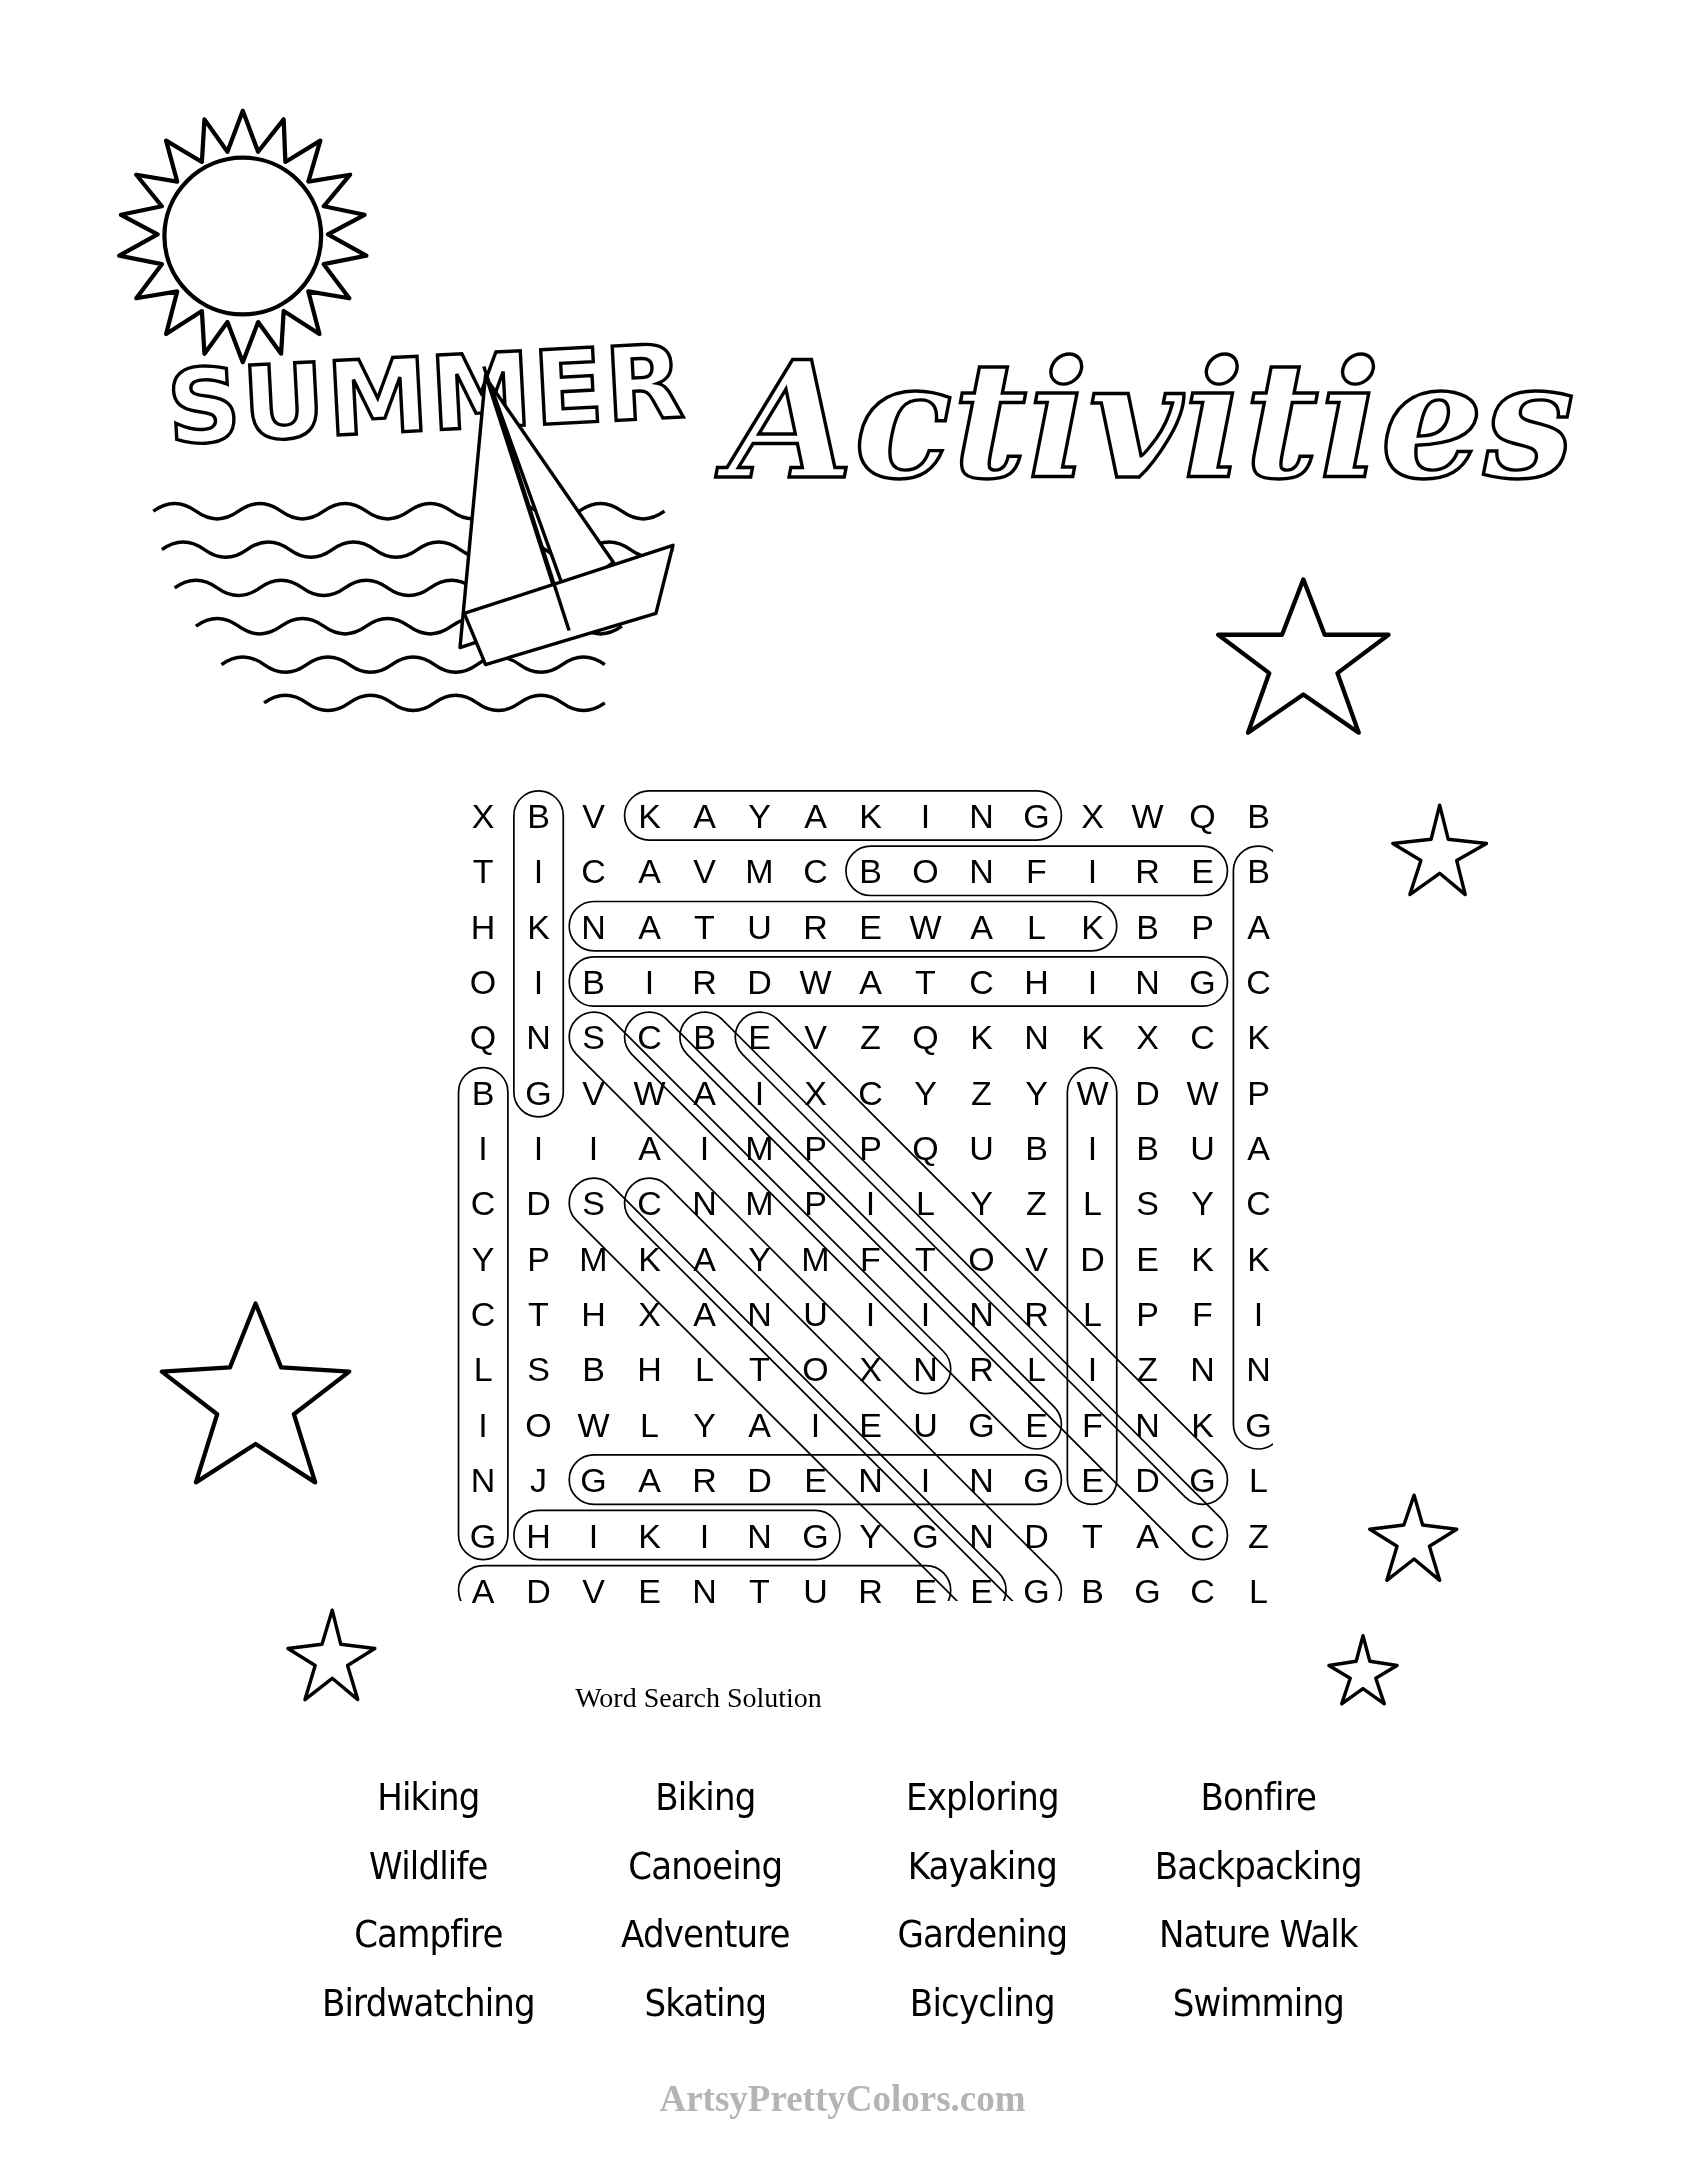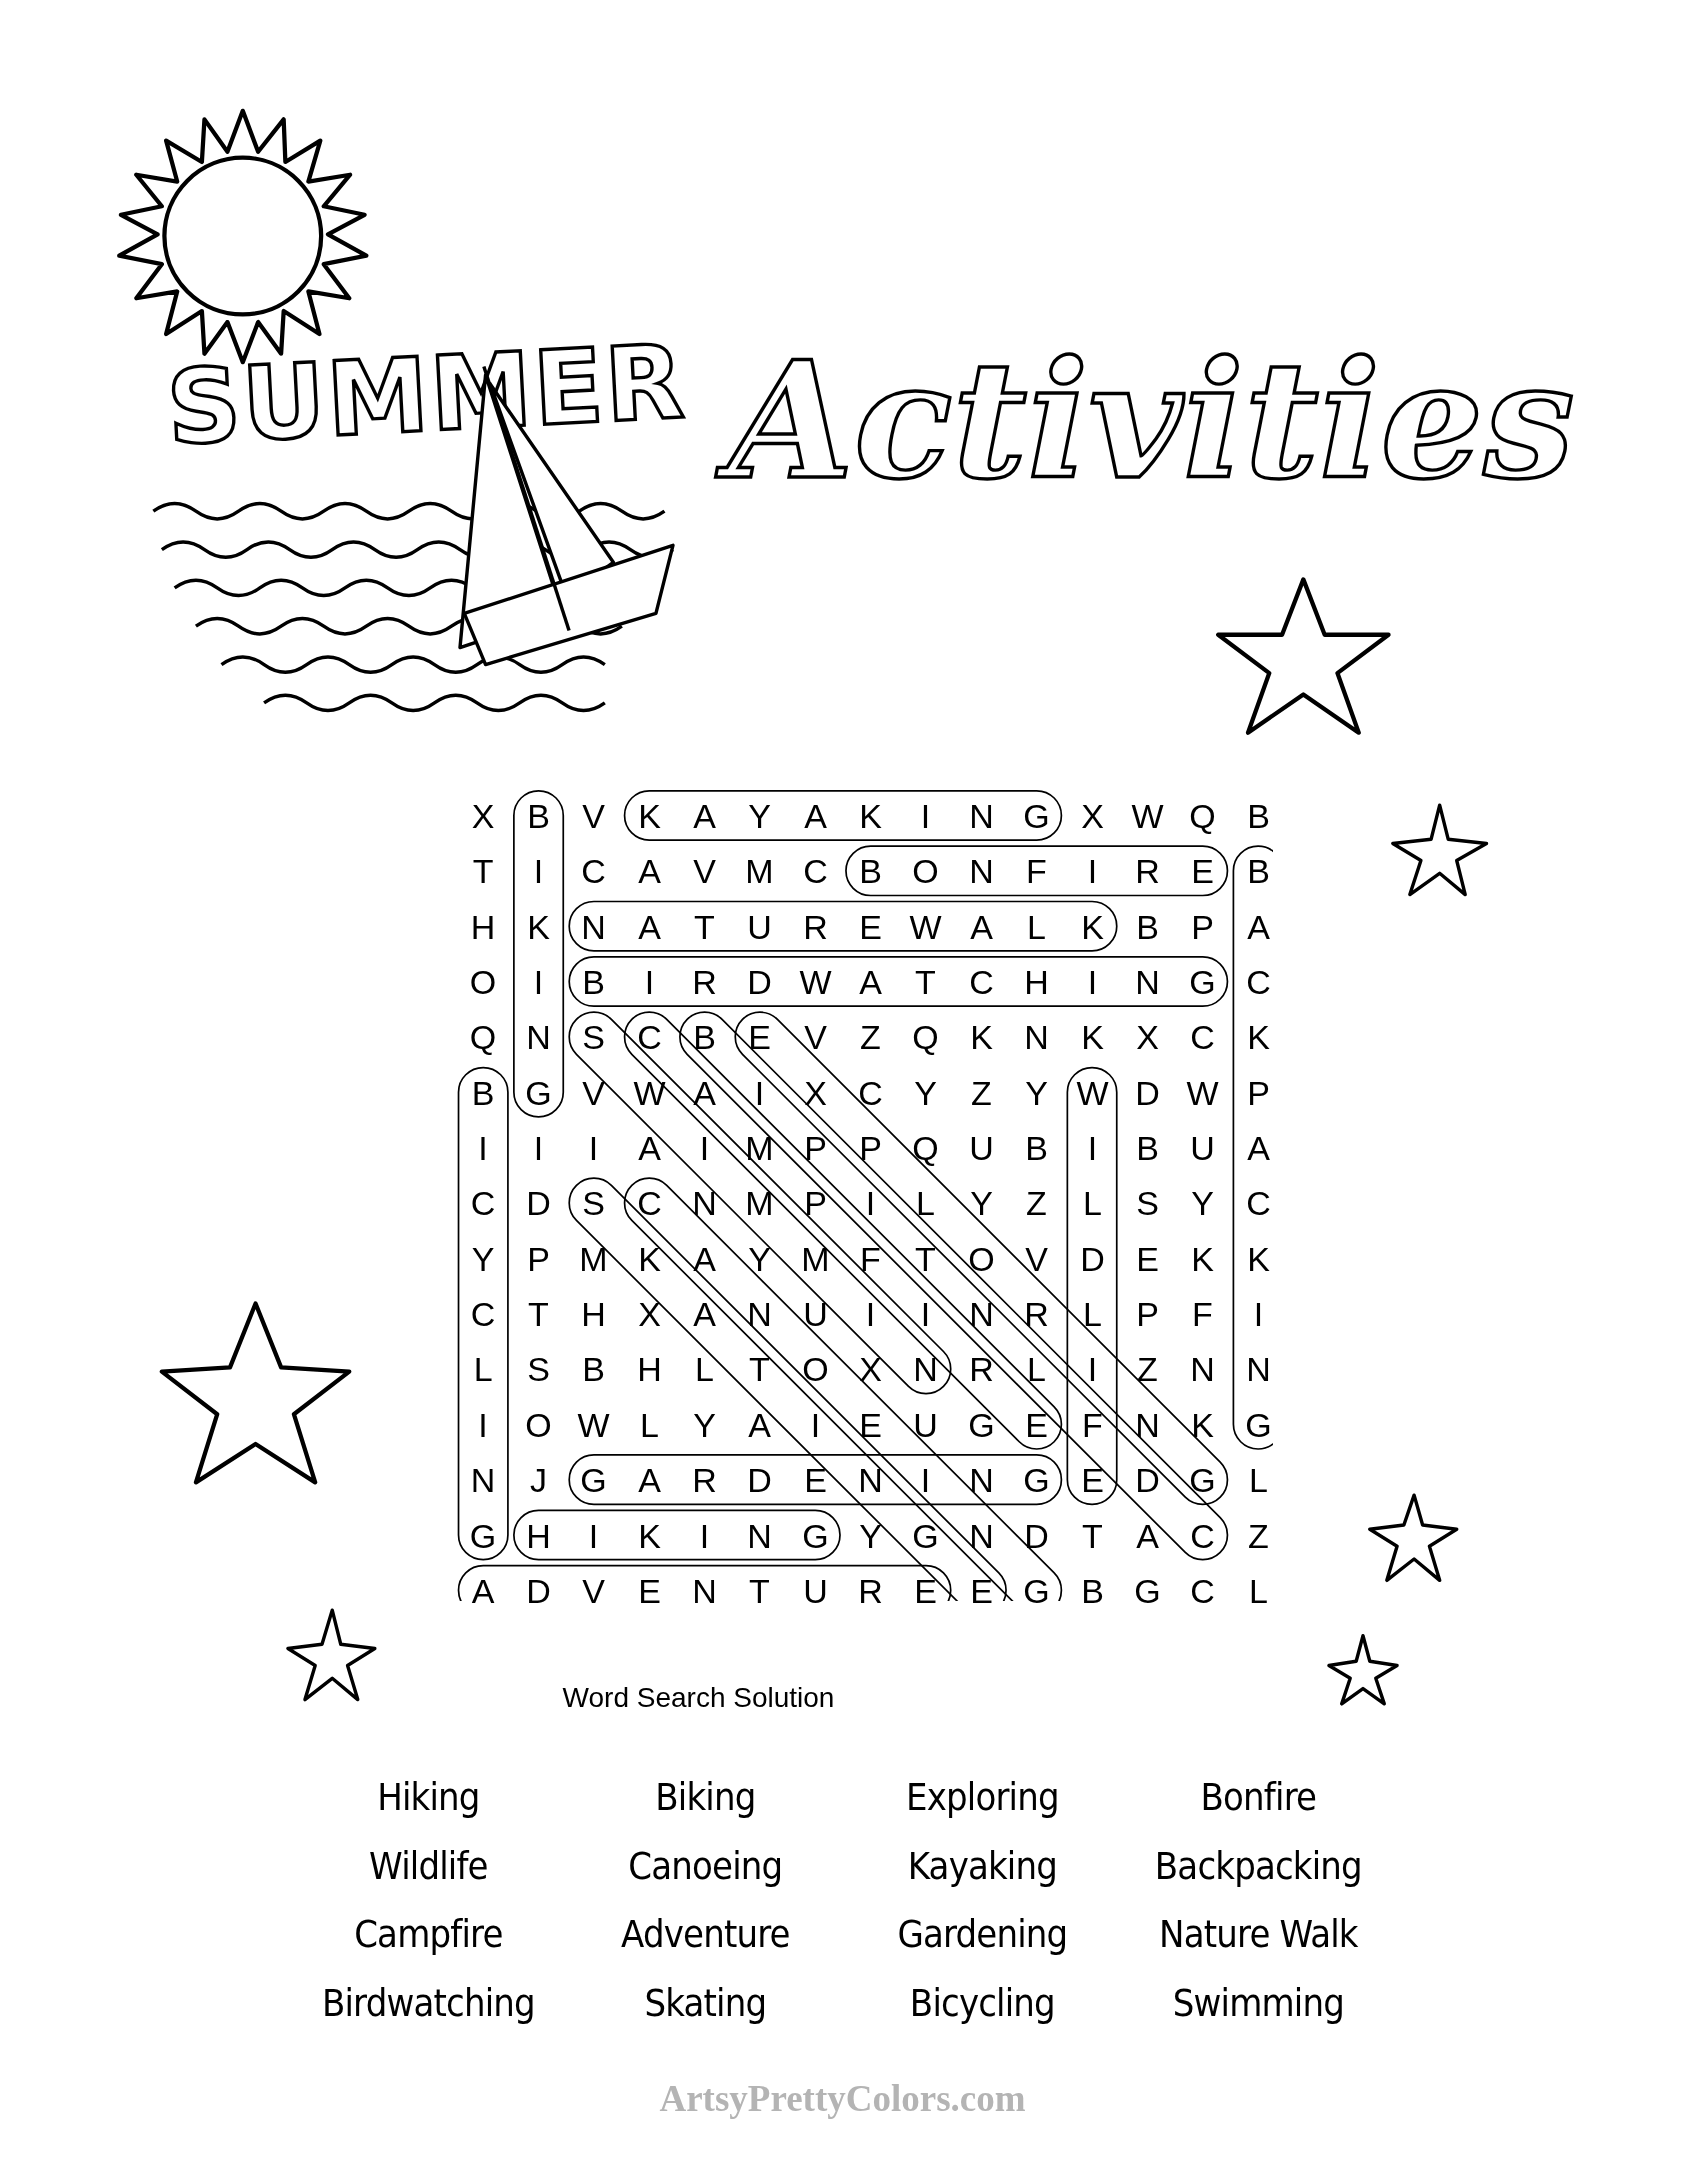--- a/index.html
+++ b/index.html
@@ -2,21 +2,21 @@
 <html style="font-size:13.6px"><head>
 <meta charset="utf-8">
 <style>
   html, body { margin:0; padding:0; background:#ffffff; }
   body { width:1685px; height:2181px; position:relative; overflow:hidden; font-family:"Liberation Sans", sans-serif; color:#000; }
   #art { position:absolute; left:0; top:0; width:1685px; height:2181px; }
   .grid-wrap { position:absolute; left:430px; top:758px; width:843px; height:843px; }
   .grid-svg { position:absolute; left:0; top:0; }
   .grid { position:absolute; left:0; top:0; display:grid; grid-template-columns:repeat(15, 55px); grid-template-rows:repeat(15, 55px); }
   .cell { display:flex; align-items:center; justify-content:center; font-size:34px; font-family:"Liberation Sans", sans-serif; line-height:1; }
-  .subtitle { position:absolute; left:0; width:1397px; top:1682px; text-align:center; font-size:28px; font-family:Liberation Sans, sans-serif; }
+  .subtitle { position:absolute; left:0; width:1397px; top:1682px; text-align:center; font-size:28px; font-family:Liberation Serif, serif; }
   .words { position:absolute; left:290px; top:1776px; width:1107px; display:grid; grid-template-columns:repeat(4, 1fr); row-gap:25.6px; }
   .word { text-align:center; font-size:37px; font-family:"DejaVu Sans", sans-serif; font-weight:normal; letter-spacing:-0.9px; transform:scaleX(0.92); }
   .footer { position:absolute; left:0; width:1685px; top:2077px; text-align:center; font-size:37px; font-family:"Liberation Serif", serif; font-weight:bold; color:#b4b4b4; }
   .title-summer { font-family:"DejaVu Sans", sans-serif; font-weight:bold; font-size:120px; fill:#fff; stroke:#000; stroke-width:4; letter-spacing:2px; }
   .title-act { font-family:"DejaVu Serif", serif; font-style:italic; font-weight:bold; font-size:190px; fill:#fff; stroke:#000; stroke-width:4; }
 </style>
 </head>
 <body>
 
 <svg id="art" viewBox="0 0 1978 2560" xmlns="http://www.w3.org/2000/svg">

